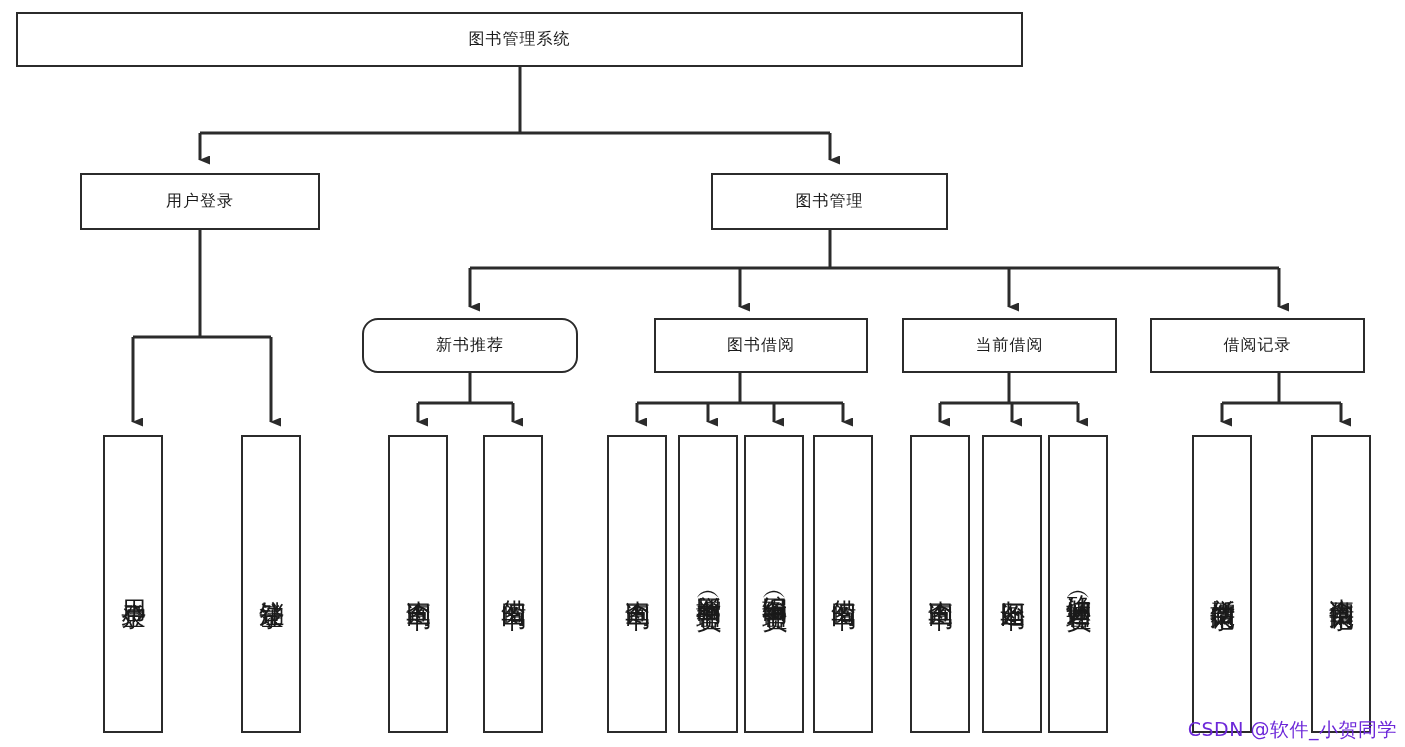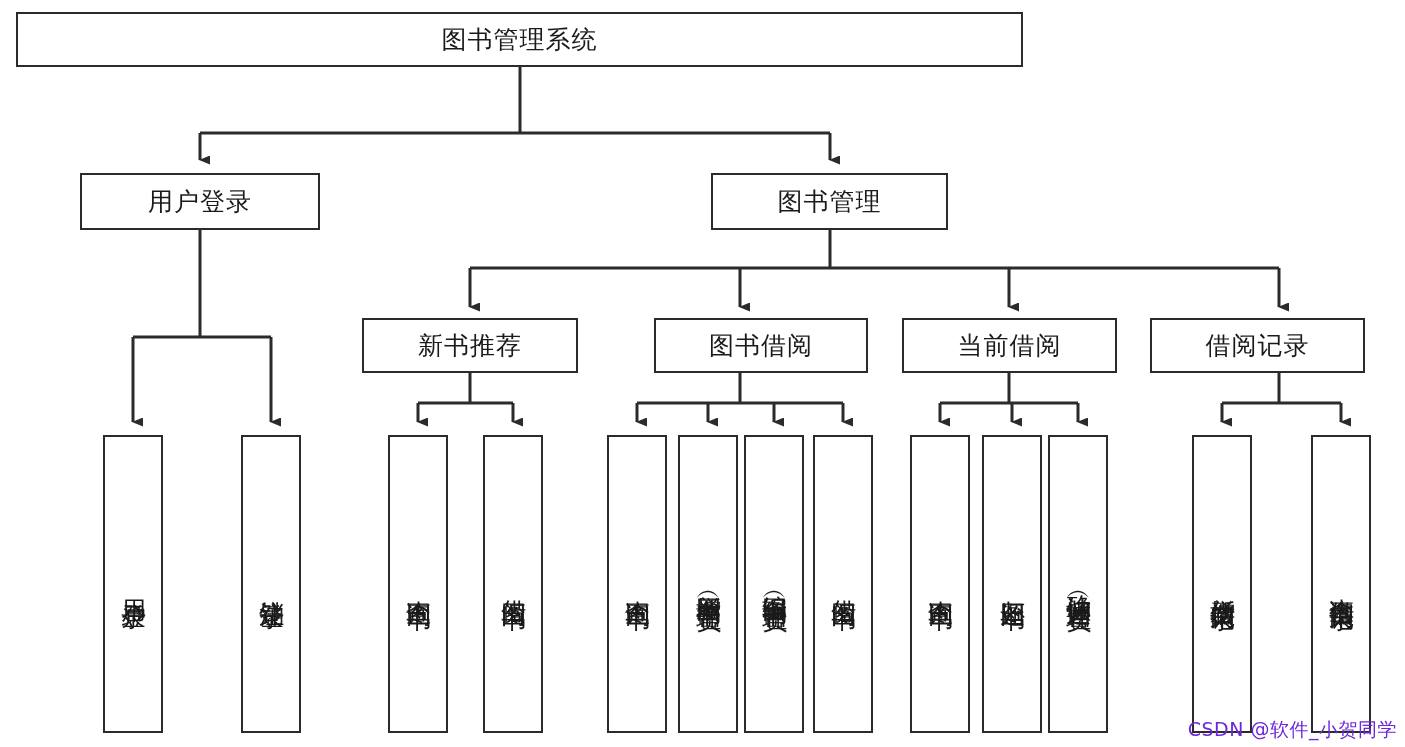--- a/index.html
+++ b/index.html
@@ -29,21 +29,21 @@
     position: absolute;
     box-sizing: border-box;
     border: 2px solid #2b2b2b;
     background: #ffffff;
     display: flex;
     align-items: center;
     justify-content: center;
     color: #1a1a1a;
   }
   .node.horiz {
-    font-size: 25px;
+    font-size: 16px;
     letter-spacing: 1px;
   }
   .node.leaf {
     font-size: 25px;
   }
   .node.leaf .vtext {
     writing-mode: vertical-rl;
     text-orientation: upright;
     line-height: 1.22;
     letter-spacing: 2px;
@@ -127,21 +127,21 @@
     <span class="htext">图书管理系统</span>
   </div>
 
   <div class="node horiz" style="left: 80px; top: 173px; width: 240px; height: 57px;">
     <span class="htext">用户登录</span>
   </div>
   <div class="node horiz" style="left: 711px; top: 173px; width: 237px; height: 57px; text-align: center;">
     <span class="htext">图书管理</span>
   </div>
 
-  <div class="node horiz" style="left: 362px; top: 318px; width: 216px; height: 55px;">
+  <div class="node horiz" style="left: 362px; top: 318px; width: 216px; height: 55px; border-radius: 16px;">
     <span class="htext">新书推荐</span>
   </div>
   <div class="node horiz" style="left: 633px; top: 318px; width: 214px; height: 55px; margin-left: 21px;">
     <span class="htext">图书借阅</span>
   </div>
   <div class="node horiz" style="left: 902px; top: 318px; width: 215px; height: 55px;">
     <span class="htext">当前借阅</span>
   </div>
   <div class="node horiz" style="left: 1150px; top: 318px; width: 215px; height: 55px;">
     <span class="htext">借阅记录</span>

